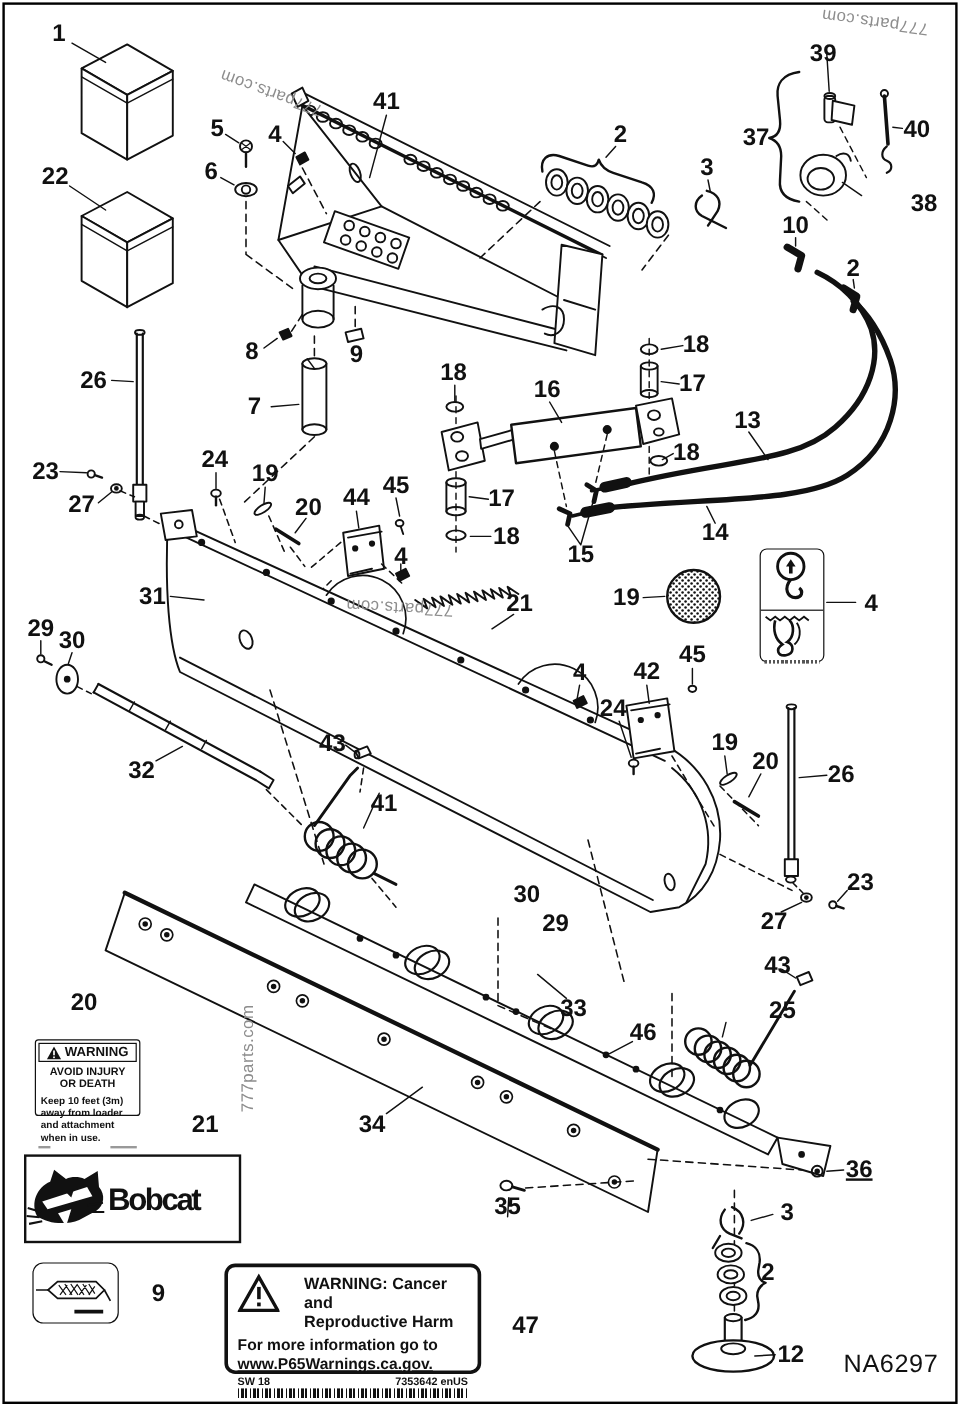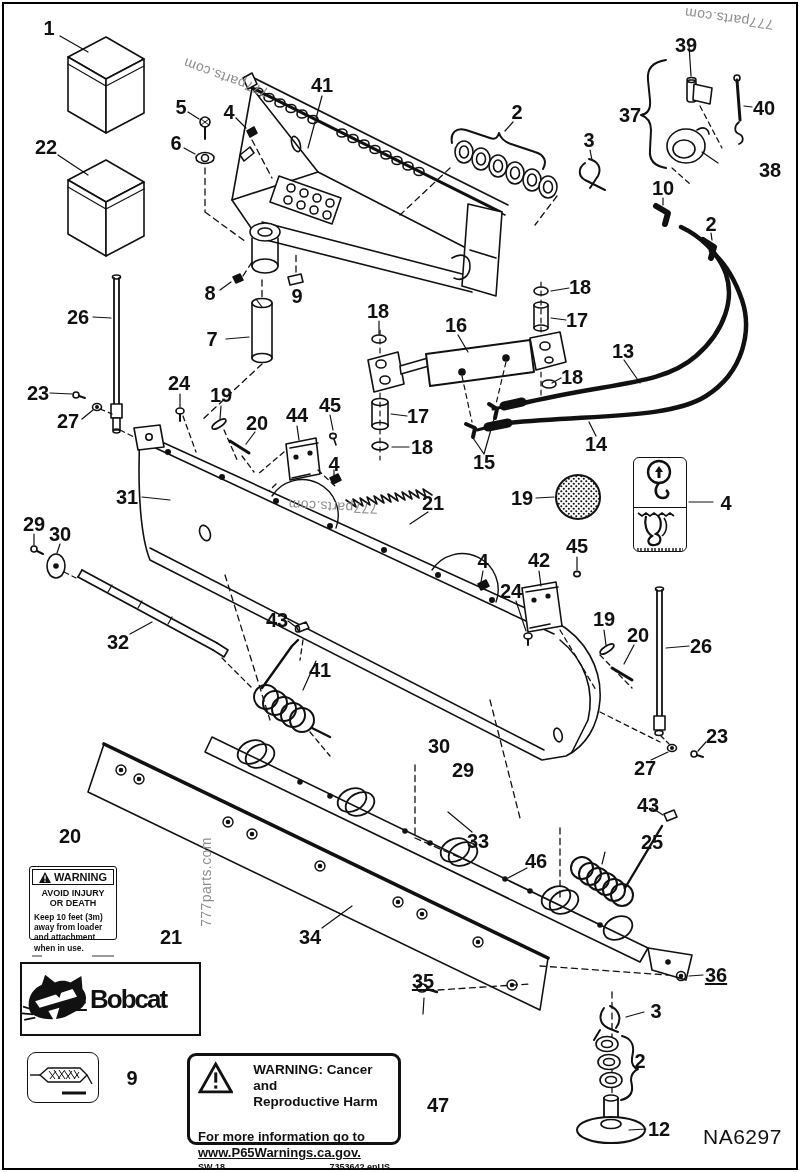--- a/index.html
+++ b/index.html
@@ -7,21 +7,21 @@
         font-family:"Liberation Sans",sans-serif;color:#111;}
   .frame{position:absolute;inset:2px;border:2.5px solid #000;pointer-events:none;}
   .art{position:absolute;left:0;top:0;}
   .callout{position:absolute;transform:translate(-50%,-50%);font-weight:bold;
            font-size:20px;color:#111;white-space:nowrap;line-height:1;}
   .wm{position:absolute;color:#8d8d8d;font-size:14px;letter-spacing:.4px;white-space:nowrap;
       transform-origin:center;}
   .doccode{position:absolute;left:703px;top:1125px;font-size:21px;letter-spacing:.5px;}
 
   
-  .lab-safety{position:absolute;left:29px;top:866px;width:88px;height:74px;border:1.6px solid #111;
+  .lab-safety{position:absolute;left:29px;top:866px;width:88px;height:64px;border:1.6px solid #111;
               border-radius:3px;background:#fff;padding:2px;box-sizing:border-box;}
   .lab-safety .head{border:1.6px solid #111;display:flex;align-items:center;justify-content:center;
                     gap:3px;font-weight:bold;font-size:11px;padding:1px 0;}
   .lab-safety .big{font-weight:bold;font-size:9px;text-align:center;margin-top:3px;line-height:1.15;}
   .lab-safety .body{font-size:8.3px;font-weight:bold;margin-top:3px;line-height:1.25;padding-left:2px;}
   .lab-safety .tiny{display:flex;justify-content:space-between;margin-top:2px;}
   .lab-safety .tiny i{display:block;height:2px;background:#999;}
 
   
   .lab-bobcat{position:absolute;left:20px;top:962px;width:181px;height:74px;border:2px solid #111;
@@ -30,21 +30,21 @@
 
   
   .lab-decal9{position:absolute;left:27px;top:1052px;width:72px;height:51px;border:1.6px solid #111;
               border-radius:9px;background:#fff;box-sizing:border-box;}
 
   
   .lab-p65{position:absolute;left:187px;top:1053px;width:214px;height:92px;border:3px solid #111;
            border-radius:9px;background:#fff;box-sizing:border-box;padding:5px 8px 4px 8px;}
   .lab-p65 .row1{display:flex;gap:20px;align-items:flex-start;}
   .lab-p65 .t1{font-size:13.5px;font-weight:bold;line-height:1.2;margin-top:1px;}
-  .lab-p65 .t2{font-size:13px;font-weight:bold;line-height:1.25;margin-top:18px;}
+  .lab-p65 .t2{font-size:13px;font-weight:bold;line-height:1.25;margin-top:2px;}
   .lab-p65 .link{text-decoration:underline;}
   .lab-p65 .foot{display:flex;justify-content:space-between;font-size:9px;font-weight:bold;margin-top:1px;}
   .lab-p65 .barcode{height:8px;margin-top:1px;background:repeating-linear-gradient(90deg,
       #111 0 1.5px,#fff 1.5px 3px,#111 3px 5.5px,#fff 5.5px 6.5px,#111 6.5px 7.5px,#fff 7.5px 10px);}
 
   
   .lab-hook{position:absolute;left:633px;top:457px;width:54px;height:95px;border:1.7px solid #111;
             border-radius:6px;background:#fff;box-sizing:border-box;display:flex;flex-direction:column;}
   .lab-hook .p1{flex:1;border-bottom:1.5px solid #111;}
   .lab-hook .p2{flex:1;position:relative;}
@@ -585,21 +585,21 @@
     <div class="callout" style="left: 645px; top: 768px;">27</div>
     <div class="callout" style="left: 439px; top: 746px;">30</div>
     <div class="callout" style="left: 463px; top: 770px;">29</div>
     <div class="callout" style="left: 478px; top: 841px;">33</div>
     <div class="callout" style="left: 536px; top: 861px;">46</div>
     <div class="callout" style="left: 604px; top: 842px; margin-left: 48px;">25</div>
     <div class="callout" style="left: 648px; top: 805px;">43</div>
     <div class="callout" style="left: 70px; top: 836px;">20</div>
     <div class="callout" style="left: 171px; top: 937px;">21</div>
     <div class="callout" style="left: 310px; top: 937px;">34</div>
-    <div class="callout" style="left: 423px; top: 981px; text-decoration: underline;">35</div>
+    <div class="callout" style="left: 423px; top: 1006px;">35</div>
     <div class="callout" style="left: 716px; top: 975px; text-decoration: underline;">36</div>
     <div class="callout" style="left: 656px; top: 1011px;">3</div>
     <div class="callout" style="left: 640px; top: 1061px;">2</div>
     <div class="callout" style="left: 438px; top: 1105px;">47</div>
     <div class="callout" style="left: 132px; top: 1078px;">9</div>
     <div class="callout" style="left: 659px; top: 1129px;">12</div>
     <div class="wm" style="left: 226px; top: 78px; transform: translate(-50%, -50%) rotate(200deg);">777parts.com</div>
     <div class="wm" style="left: 729px; top: 19px; transform: translate(-50%, -50%) rotate(188deg);">777parts.com</div>
     <div class="wm" style="left: 333px; top: 507px; transform: translate(-50%, -50%) rotate(183deg);">777parts.com</div>
     <div class="wm" style="left: 206px; top: 882px; transform: translate(-50%, -50%) rotate(-90deg);">777parts.com</div>

